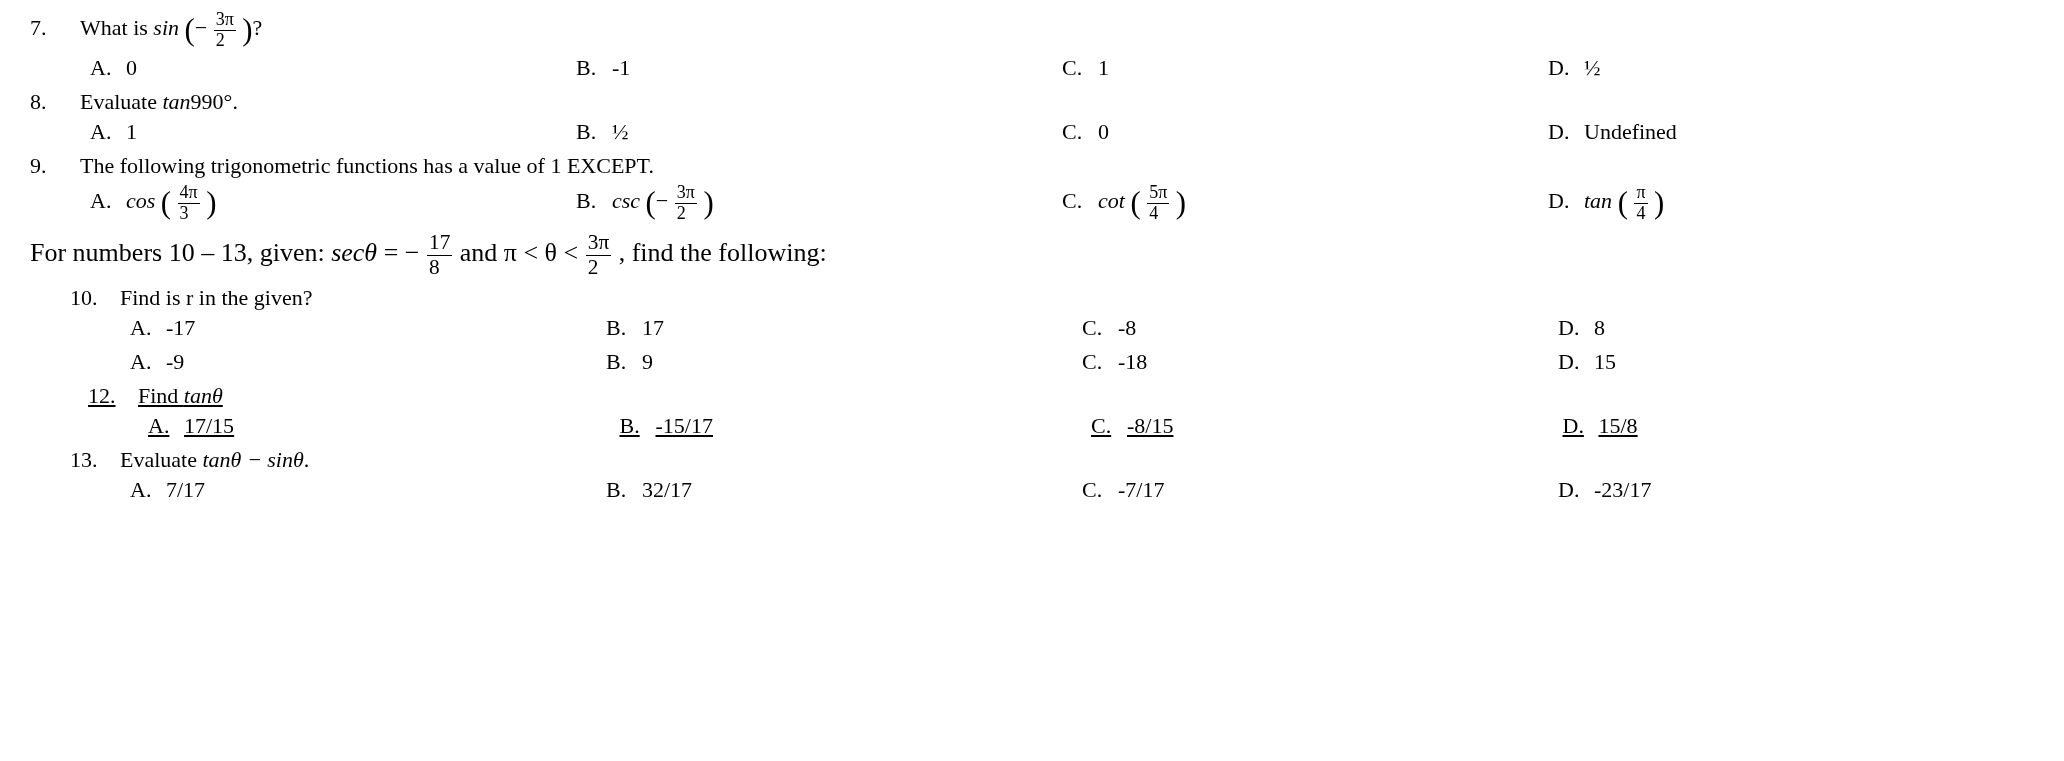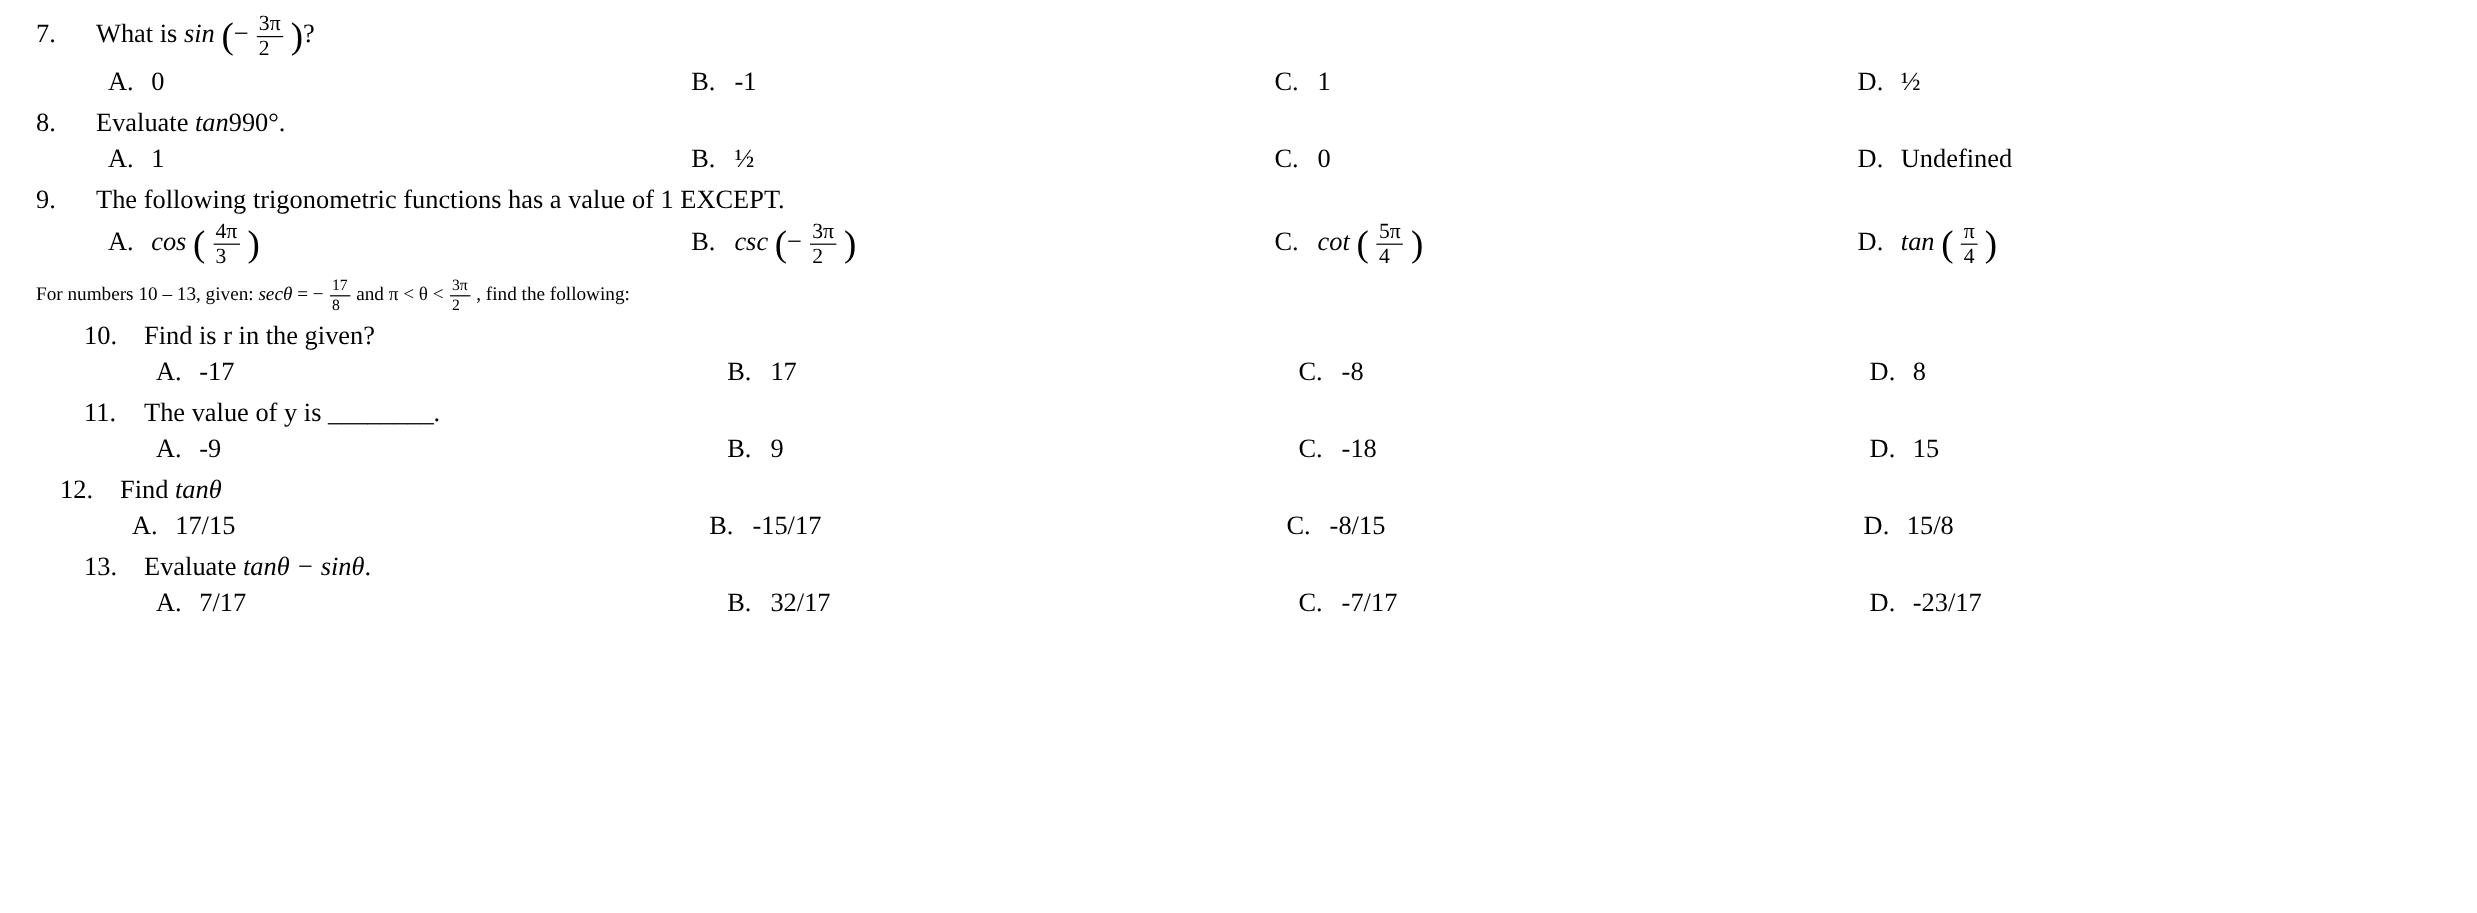--- a/index.html
+++ b/index.html
@@ -59,21 +59,21 @@
       line-height: 1.1;
     }
     .frac-inline .den {
       padding: 0 2px;
       line-height: 1.1;
     }
     .given-line {
       display: flex;
       align-items: baseline;
       margin-bottom: 6px;
-      font-size: 16px;
+      font-size: 26px;
     }
     .paren-big {
       font-size: 1.4em;
       line-height: 1;
       vertical-align: middle;
     }
   </style>
 </head>
 <body>
 
@@ -231,45 +231,41 @@
       <span>-8</span>
     </span>
     <span class="choice">
       <span class="choice-label">D.</span>
       <span>8</span>
     </span>
   </div>
 </div>
 
 <div class="question-block" style="margin-left:40px;">
-  <div class="question-line">
-    <span class="q-number">11.</span>
-    <span class="q-text">The value of y is ________.</span>
-  </div>
   <div class="choices-line">
     <span class="choice">
       <span class="choice-label">A.</span>
       <span>-9</span>
     </span>
     <span class="choice">
       <span class="choice-label">B.</span>
       <span>9</span>
     </span>
     <span class="choice">
       <span class="choice-label">C.</span>
       <span>-18</span>
     </span>
     <span class="choice">
       <span class="choice-label">D.</span>
       <span>15</span>
     </span>
   </div>
 </div>
 
-<div class="question-block" style="margin-left:20px;">
+<div class="question-block" style="margin-left:58px;text-decoration:underline;">
   <div class="question-line">
     <span class="q-number">12.</span>
     <span class="q-text">Find <span class="italic">tanθ</span></span>
   </div>
   <div class="choices-line">
     <span class="choice">
       <span class="choice-label">A.</span>
       <span>17/15</span>
     </span>
     <span class="choice">

